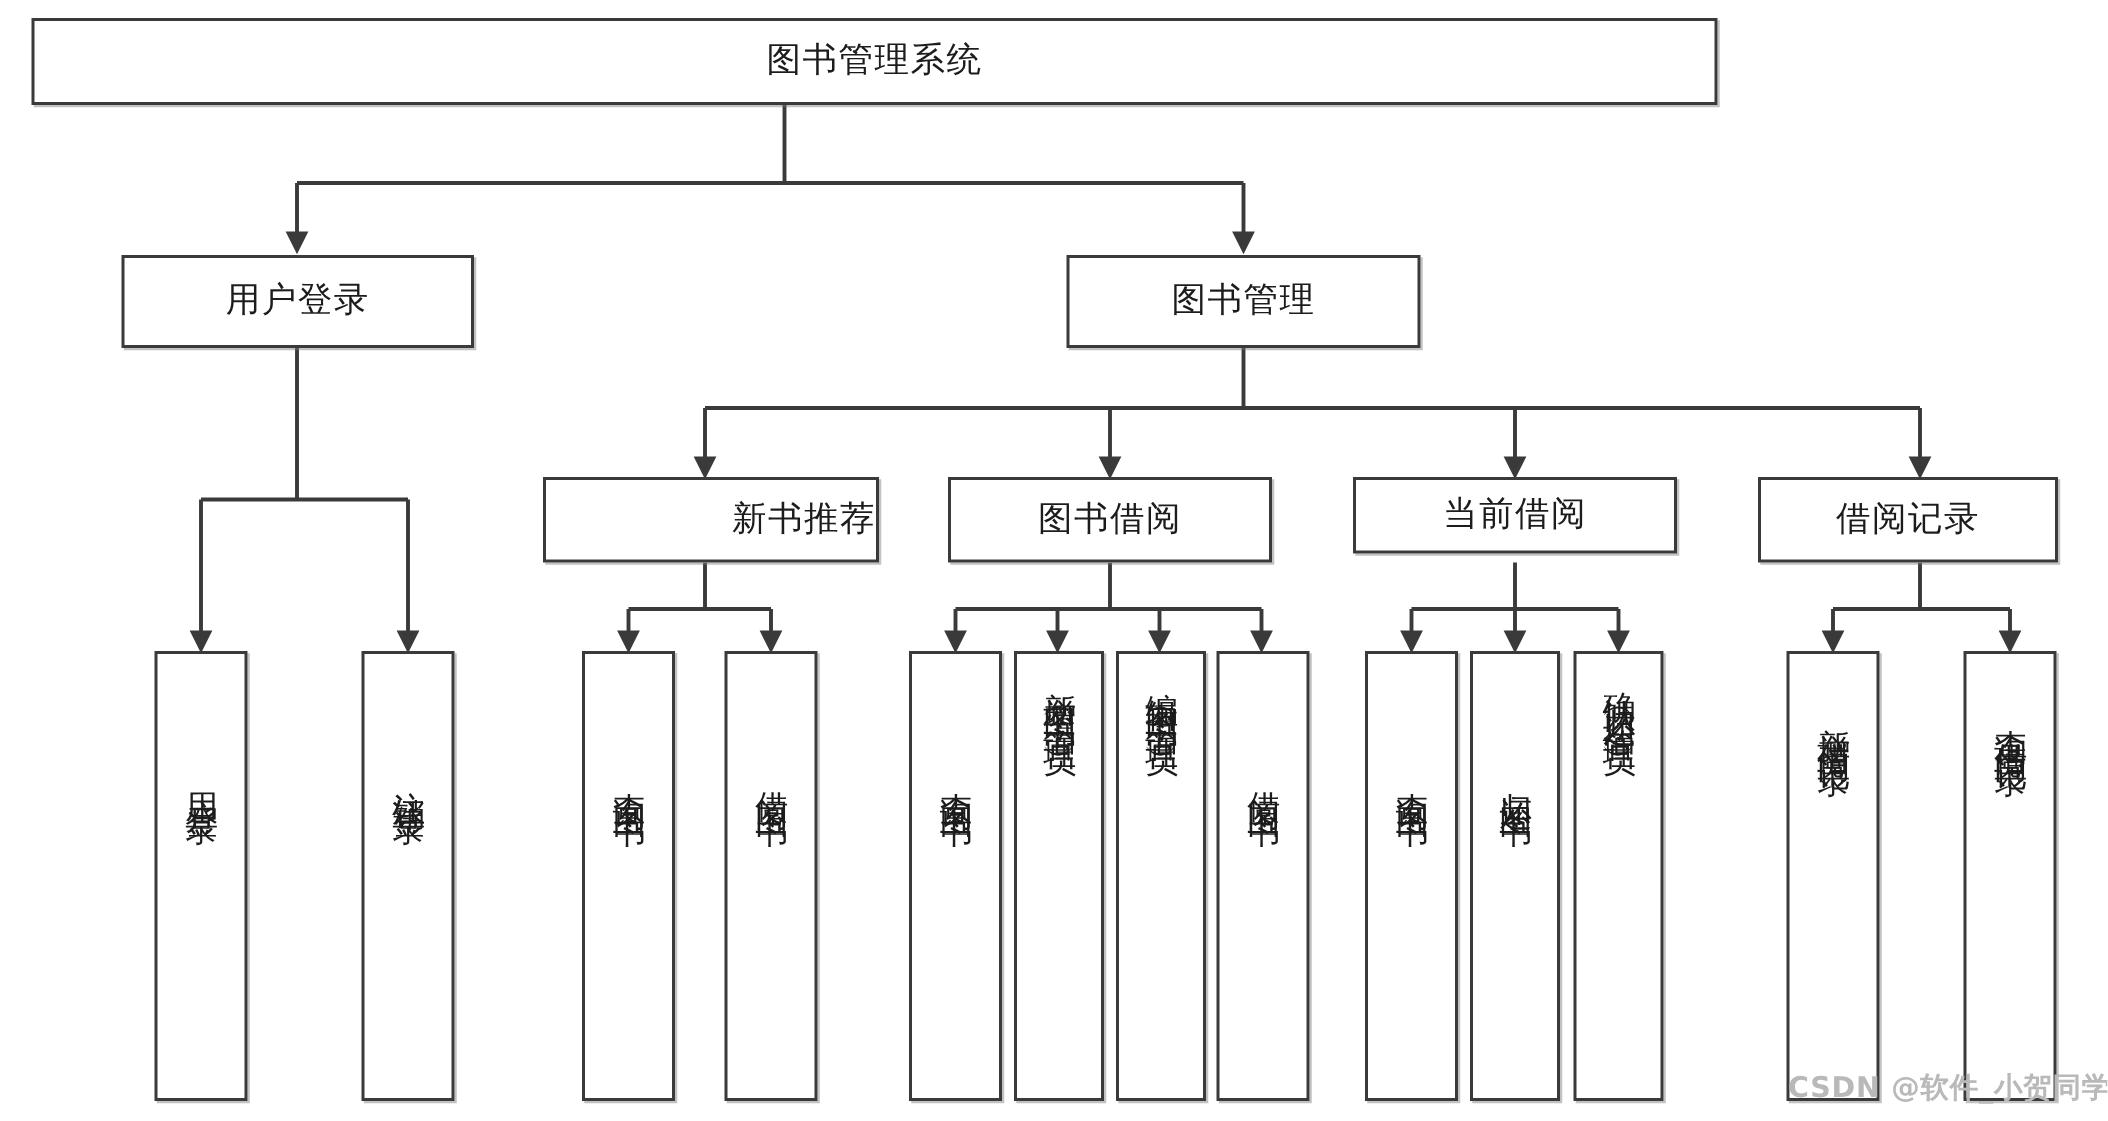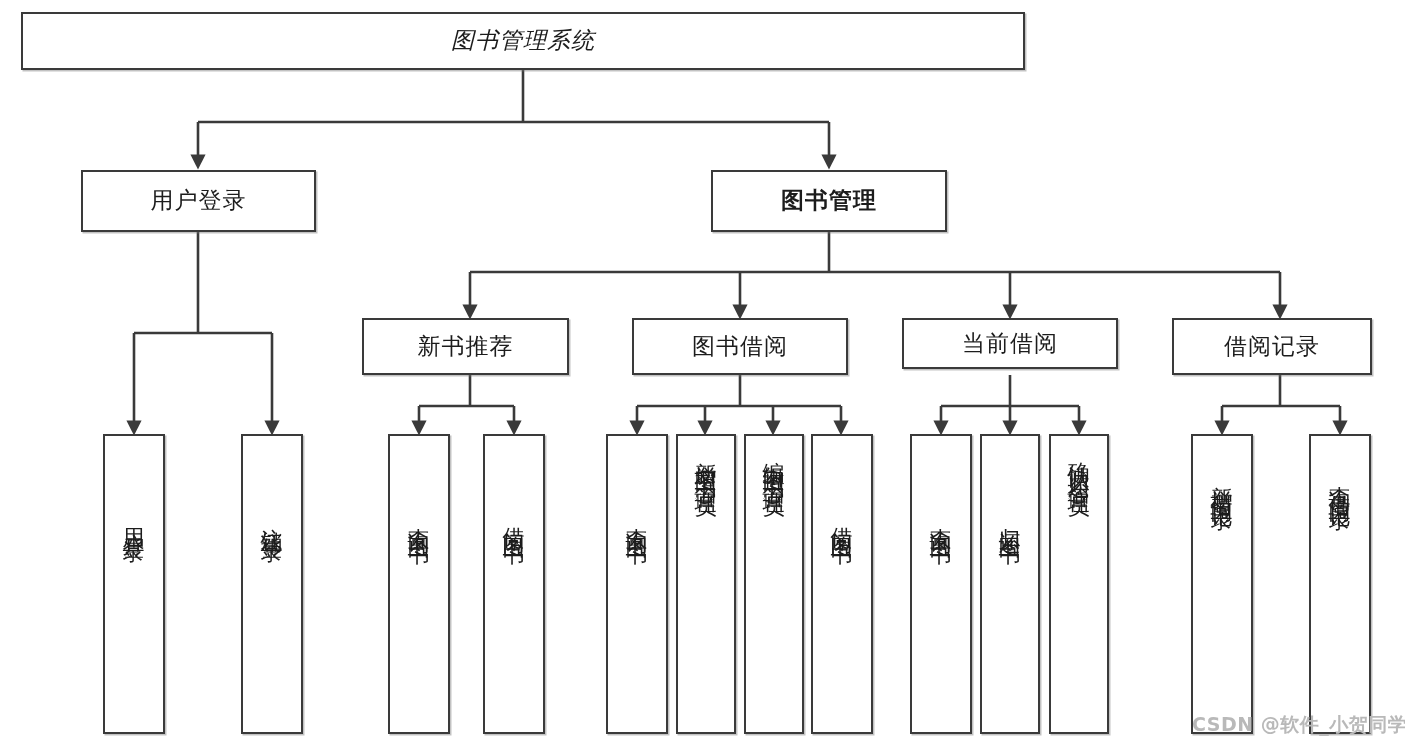--- a/index.html
+++ b/index.html
@@ -111,32 +111,32 @@
       <path d="M 1010 406 L 1010 428" marker-end="url(#arrow)"></path>
       <path d="M 1079 406 L 1079 428" marker-end="url(#arrow)"></path>
 
       <path d="M 1280 375 L 1280 406"></path>
       <path d="M 1222 406 L 1340 406"></path>
       <path d="M 1222 406 L 1222 428" marker-end="url(#arrow)"></path>
       <path d="M 1340 406 L 1340 428" marker-end="url(#arrow)"></path>
     </g>
   </svg>
 
-  <div class="node horiz" style="left:21px; top:12px; width:1004px; height:58px;font-style:italic;">
+  <div class="node horiz" style="left:21px; top:12px; width:1124px; height:58px;">
     <span>图书管理系统</span>
   </div>
 
   <div class="node horiz" style="left:81px; top:170px; width:235px; height:62px;">
     <span>用户登录</span>
   </div>
-  <div class="node horiz" style="left:711px; top:170px; width:236px; height:62px;font-weight:bold;">
+  <div class="node horiz" style="left:711px; top:170px; width:236px; height:62px;">
     <span>图书管理</span>
   </div>
 
-  <div class="node horiz" style="left:362px; top:318px; width:207px; height:57px;">
+  <div class="node horiz" style="left:362px; top:318px; width:224px; height:57px;justify-content:flex-end;">
     <span>新书推荐</span>
   </div>
   <div class="node horiz" style="left:632px; top:318px; width:216px; height:57px;text-align:center;">
     <span>图书借阅</span>
   </div>
   <div class="node horiz" style="left:902px; top:318px; width:216px; height:51px;">
     <span>当前借阅</span>
   </div>
   <div class="node horiz" style="left:1172px; top:318px; width:200px; height:57px;">
     <span>借阅记录</span>

